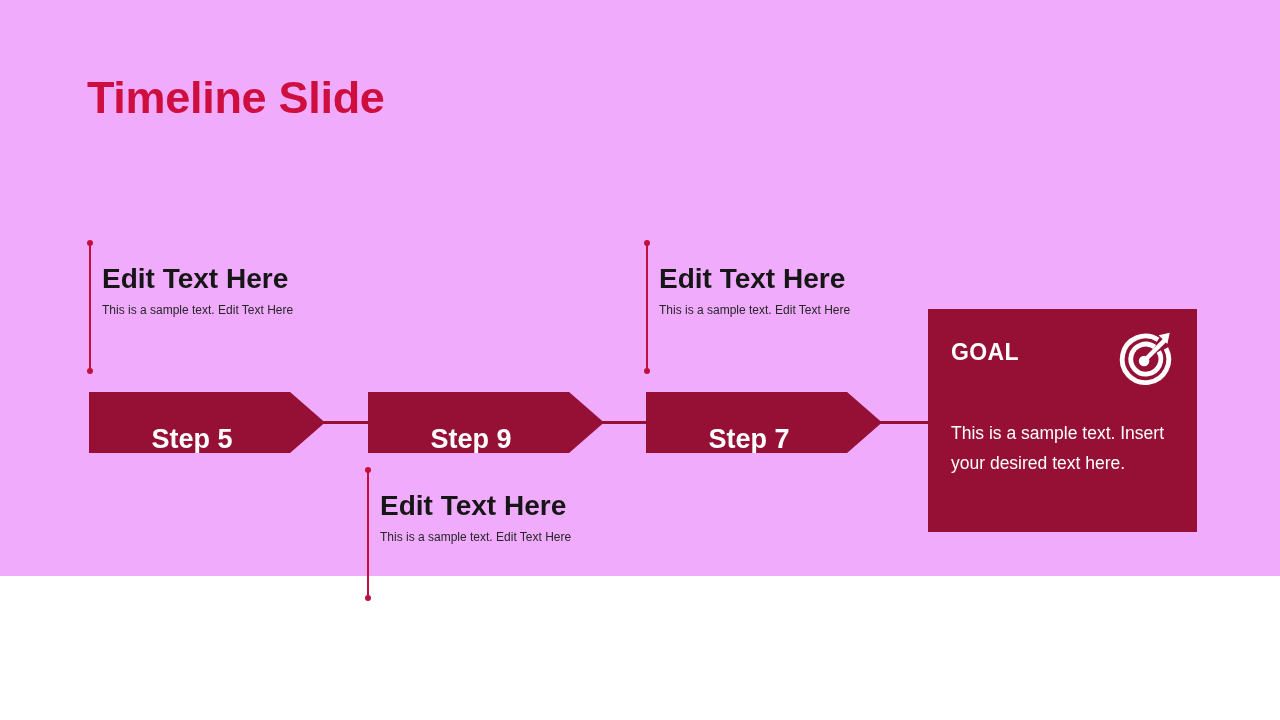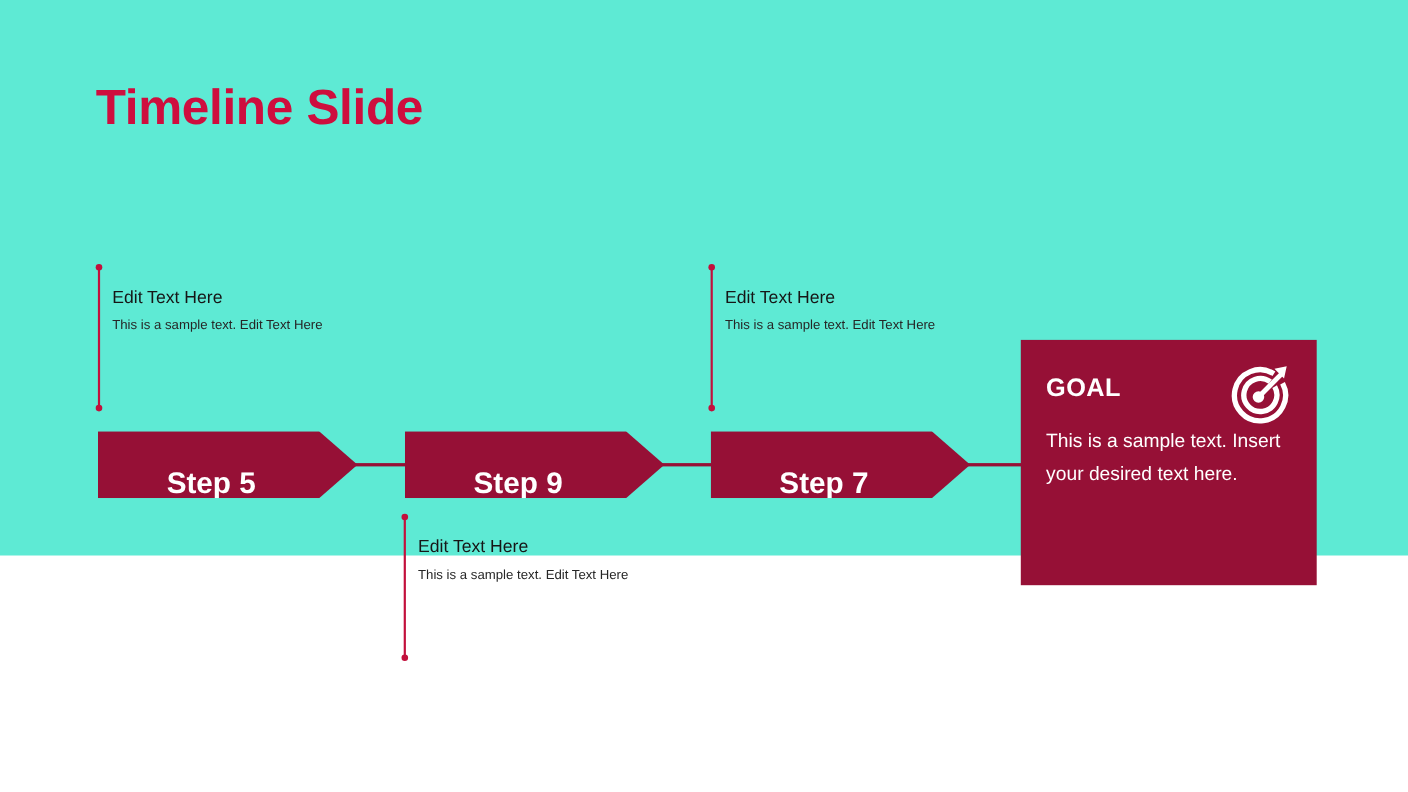--- a/index.html
+++ b/index.html
@@ -10,22 +10,22 @@
     width: 1280px;
     height: 720px;
     background: #ffffff;
     font-family: "Liberation Sans", sans-serif;
     overflow: hidden;
     position: relative;
   }
   .slide {
     position: relative;
     width: 1280px;
-    height: 505px;
-    background: #5eead4;
+    height: 576px;
+    background: #f0abfc;
   }
 
   
   .slide-title {
     position: absolute;
     left: 87px;
     top: 72px;
     font-size: 45px;
     font-weight: bold;
     color: #ce0e3e;
@@ -93,22 +93,22 @@
   }
   .tl-dot.top { top: -1px; }
   .tl-dot.bottom { bottom: -1px; }
   .tl-text {
     position: absolute;
     left: 13px;
     top: 20px;
     width: 246px;
   }
   .tl-heading {
-    font-size: 16px;
-    font-weight: normal;
+    font-size: 28px;
+    font-weight: bold;
     color: #161616;
     line-height: 1.25;
     margin: 0 0 6px 0;
     white-space: nowrap;
   }
   .tl-body {
     font-size: 12px;
     color: #262626;
     line-height: 1.45;
     margin: 0;
@@ -141,21 +141,21 @@
   .goal-icon {
     position: absolute;
     right: 20px;
     top: 19px;
     width: 62px;
     height: 62px;
   }
   .goal-body {
     position: absolute;
     left: 23px;
-    top: 76px;
+    top: 109px;
     width: 215px;
     font-size: 17.5px;
     color: #ffffff;
     line-height: 1.72;
   }
 </style>
 </head>
 <body>
 
 <div class="slide">

